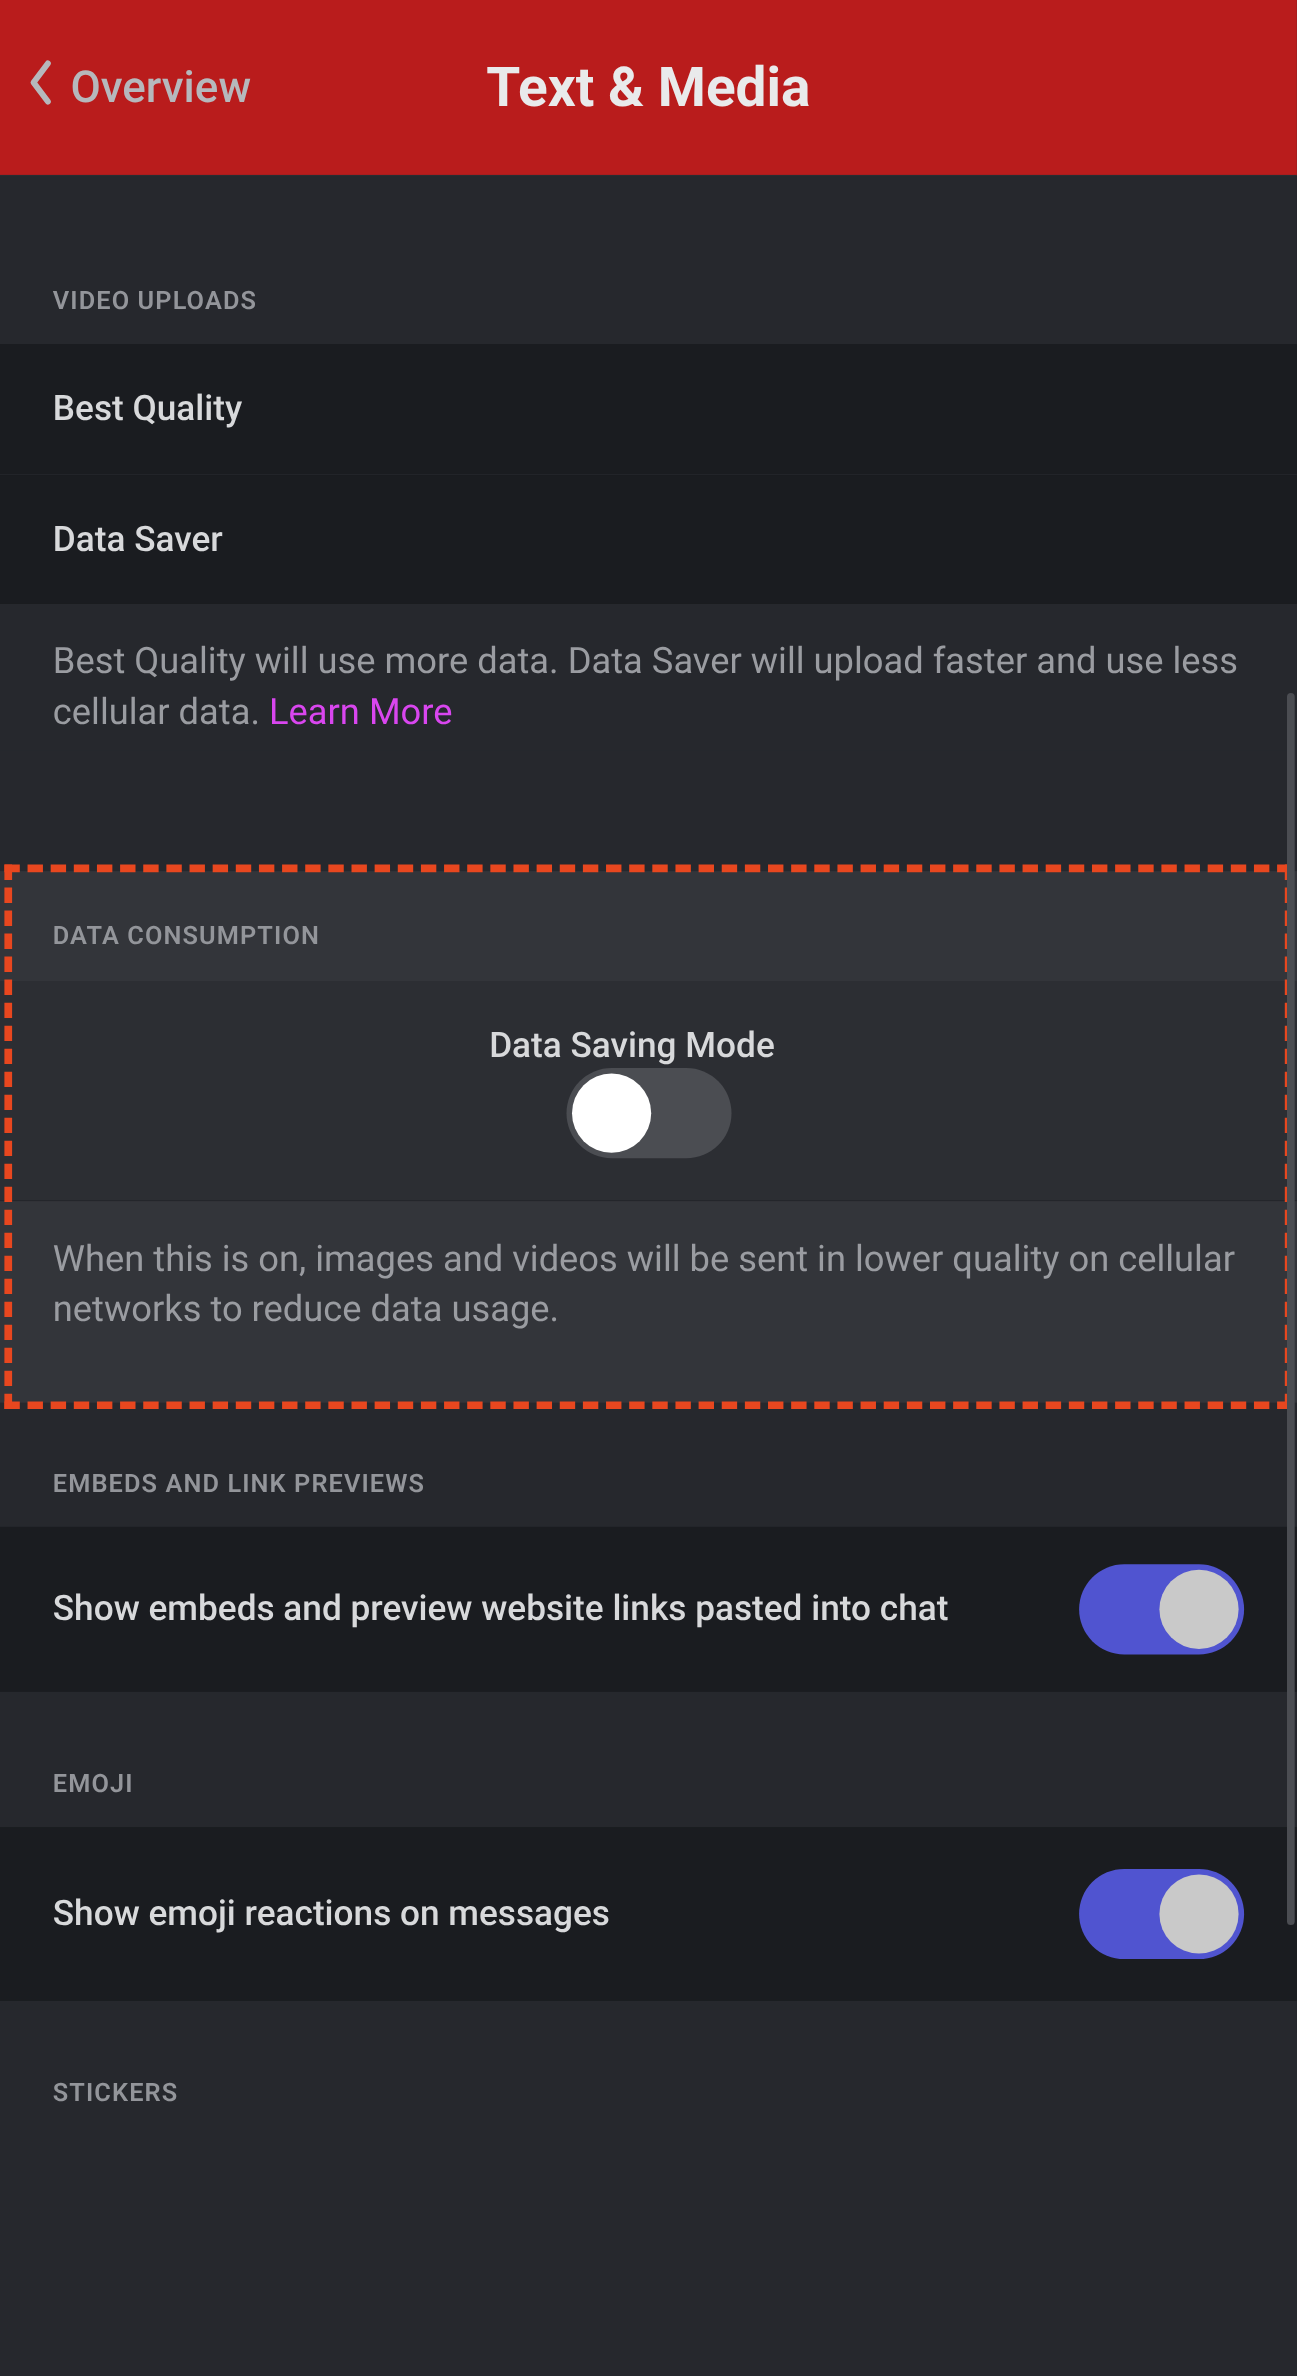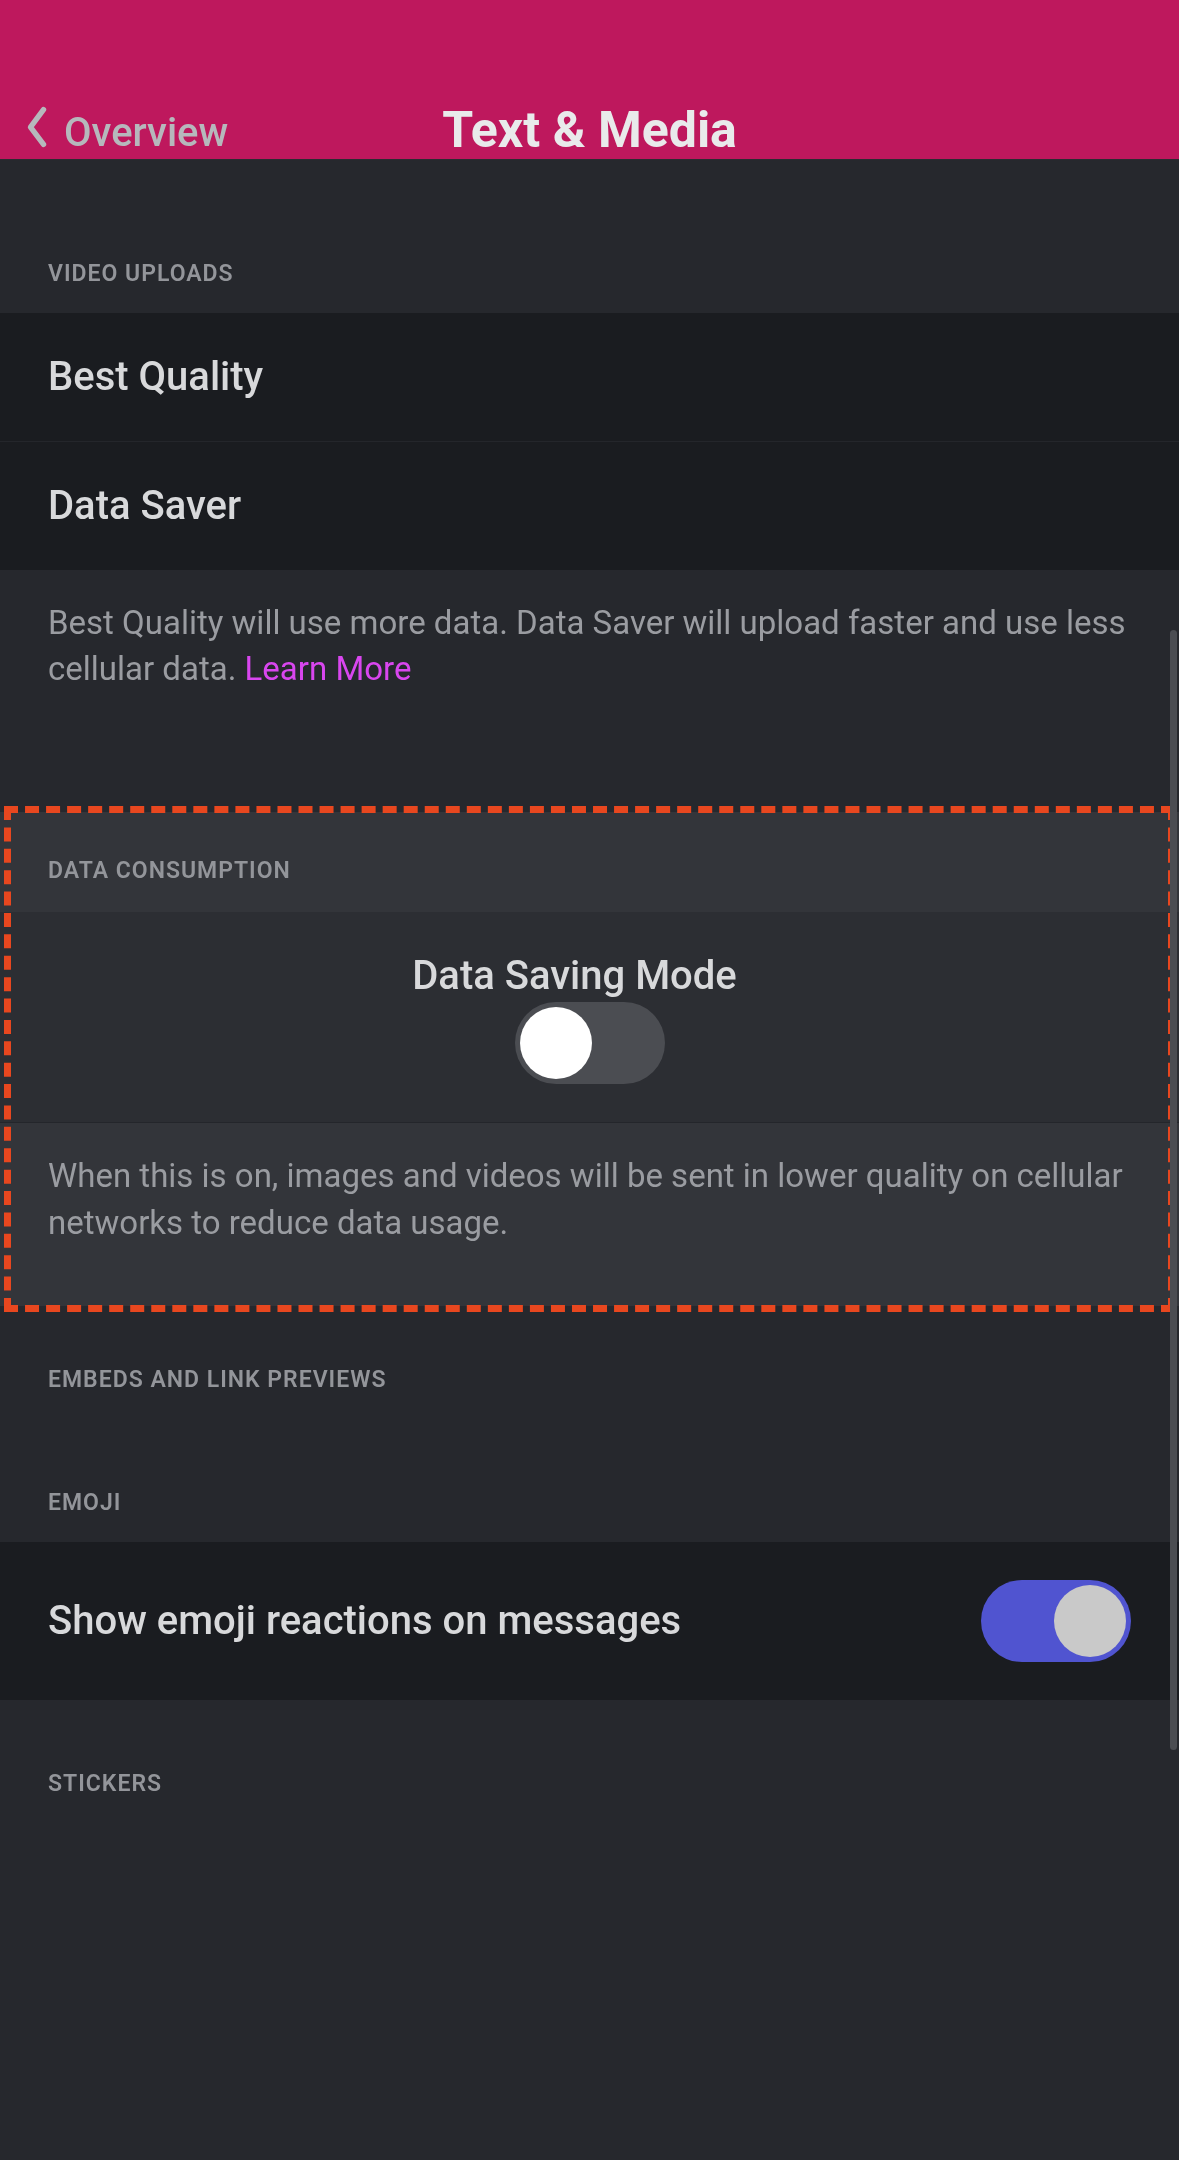--- a/index.html
+++ b/index.html
@@ -14,23 +14,23 @@
   .screen {
     width: 1179px;
     height: 2160px;
     display: flex;
     flex-direction: column;
     background: #26282d;
   }
   
   .header {
     height: 160px;
-    background: #be185d;
-    display: flex;
-    align-items: flex-end;
+    background: #b91c1c;
+    display: flex;
+    align-items: center;
     position: relative;
     border-bottom: 1px solid #2a2c31;
   }
   .back {
     display: flex;
     align-items: center;
     gap: 14px;
     padding-left: 24px;
     color: #b6b8bc;
     font-size: 40px;
@@ -67,21 +67,21 @@
     font-size: 23px;
     letter-spacing: 1px;
     color: #93959a;
     font-weight: 600;
   }
   .section-header.first { padding-top: 100px; }
   .section-header.tight { padding-top: 60px; }
   .row {
     background: #1a1c20;
     padding: 38px 48px;
-    font-size: 40px;
+    font-size: 32px;
     font-weight: 600;
     color: #d8d9db;
     border-bottom: 1px solid #24262b;
     display: flex;
     align-items: center;
     justify-content: space-between;
   }
   .row:last-of-type { border-bottom: none; }
   .row .label { flex: 1; line-height: 1.3; padding-right: 30px; font-weight: 500;}
   .row .check svg { width: 46px; height: 36px; }
@@ -174,20 +174,28 @@
           <span class="toggle off">
             <span class="knob"></span>
           </span>
         </div>
         <div class="footer-text">When this is on, images and videos will be sent in lower quality on cellular networks to reduce data usage.</div>
       </div>
       <div class="highlight" style="top:-6px; bottom:-6px;"></div>
     </div>
 
     <div class="section-header tight">EMBEDS AND LINK PREVIEWS</div>
+    <div class="group">
+      <div class="row" style="padding-top:34px;padding-bottom:34px;">
+        <span class="label">Show embeds and preview website links pasted into chat</span>
+        <span class="toggle on">
+          <span class="knob"></span>
+        </span>
+      </div>
+    </div>
 
     <div class="section-header">EMOJI</div>
     <div class="group">
       <div class="row">
         <span class="label">Show emoji reactions on messages</span>
         <span class="toggle on">
           <span class="knob"></span>
         </span>
       </div>
     </div>

